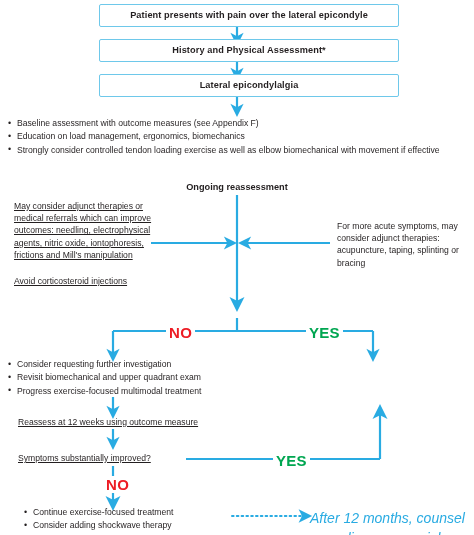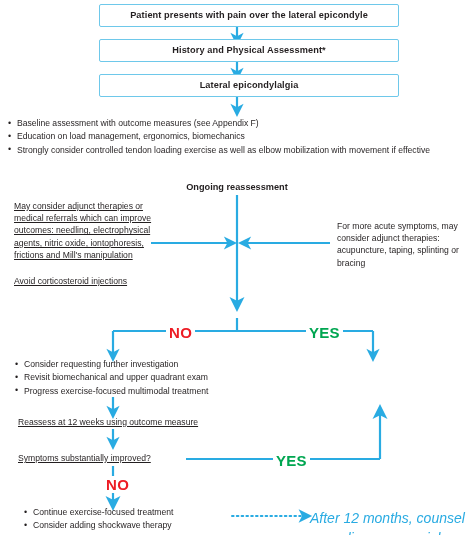--- a/index.html
+++ b/index.html
@@ -116,38 +116,38 @@
 
   <div class="blocktext left" style="left:8px;top:117px;width:462px;">
     <ul class="bul">
       <li>
         <span>Baseline assessment with outcome measures </span><span class="it">(see Appendix F)</span>
       </li>
       <li>
         <span>Education on load management, ergonomics, biomechanics</span>
       </li>
       <li>
-        <span>Strongly consider controlled tendon loading exercise as well as elbow mobilization with movement if effective</span>
+        <span>Strongly consider controlled tendon loading exercise as well as elbow biomechanical with movement if effective</span>
       </li>
     </ul>
   </div>
 
   <div class="hdr" style="left:167px;top:182px;width:140px;">Ongoing reassessment</div>
 
   <div class="blocktext center" style="left:14px;top:200px;width:152px;">May consider adjunct therapies or medical referrals which can improve outcomes: needling, electrophysical agents, nitric oxide, iontophoresis, frictions and Mill's manipulation</div>
 
   <div class="blocktext center" style="left:14px;top:275px;width:152px;">Avoid corticosteroid injections</div>
 
   <div class="blocktext left" style="left:337px;top:220px;width:130px;">For more acute symptoms, may consider adjunct therapies: acupuncture, taping, splinting or bracing</div>
 
 
   <div class="lbl no" style="left:166px;top:324px;">NO</div>
   <div class="lbl yes" style="left:306px;top:324px;">YES</div>
 
-  <div class="blocktext left" style="left:15px;top:358px;width:275px;">
+  <div class="blocktext left" style="left:8px;top:358px;width:275px;">
     <ul class="bul">
       <li><span>Consider requesting further investigation</span></li>
       <li><span>Revisit biomechanical and upper quadrant exam</span></li>
       <li><span>Progress exercise-focused multimodal treatment</span></li>
     </ul>
   </div>
 
 
   <div class="blocktext center" style="left:18px;top:416px;width:190px;">Reassess at 12 weeks using outcome measure</div>
 

